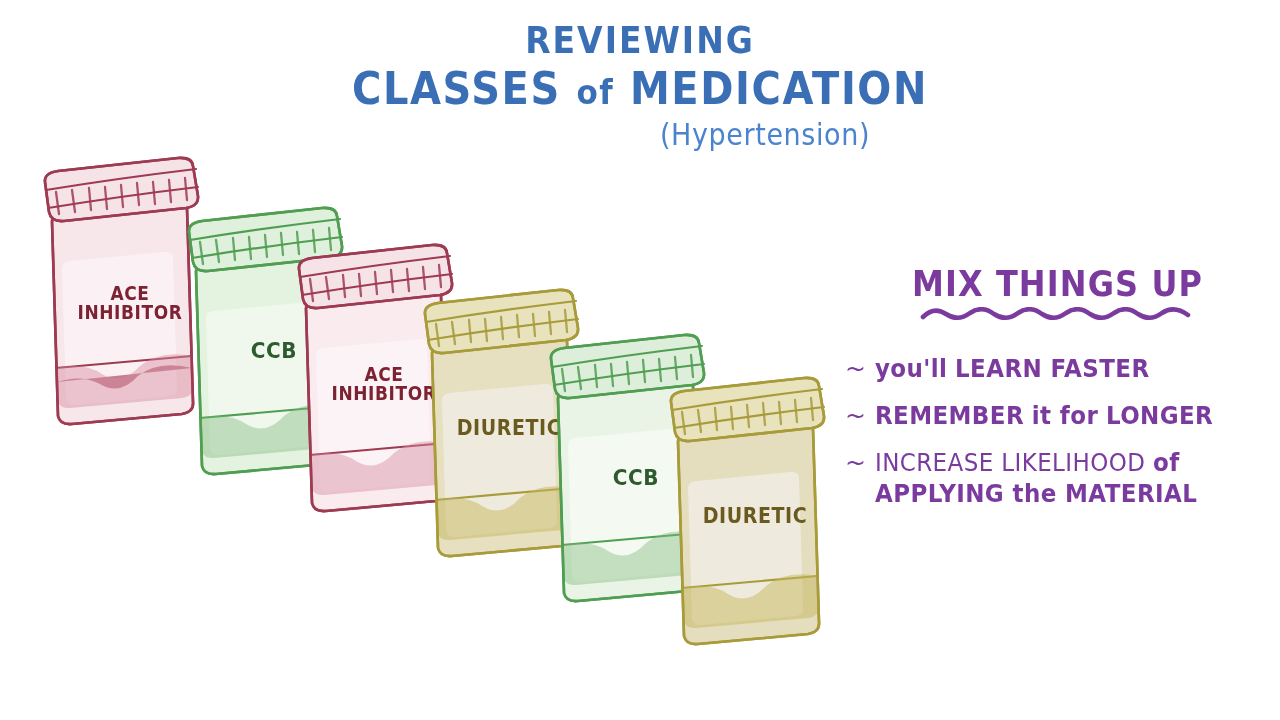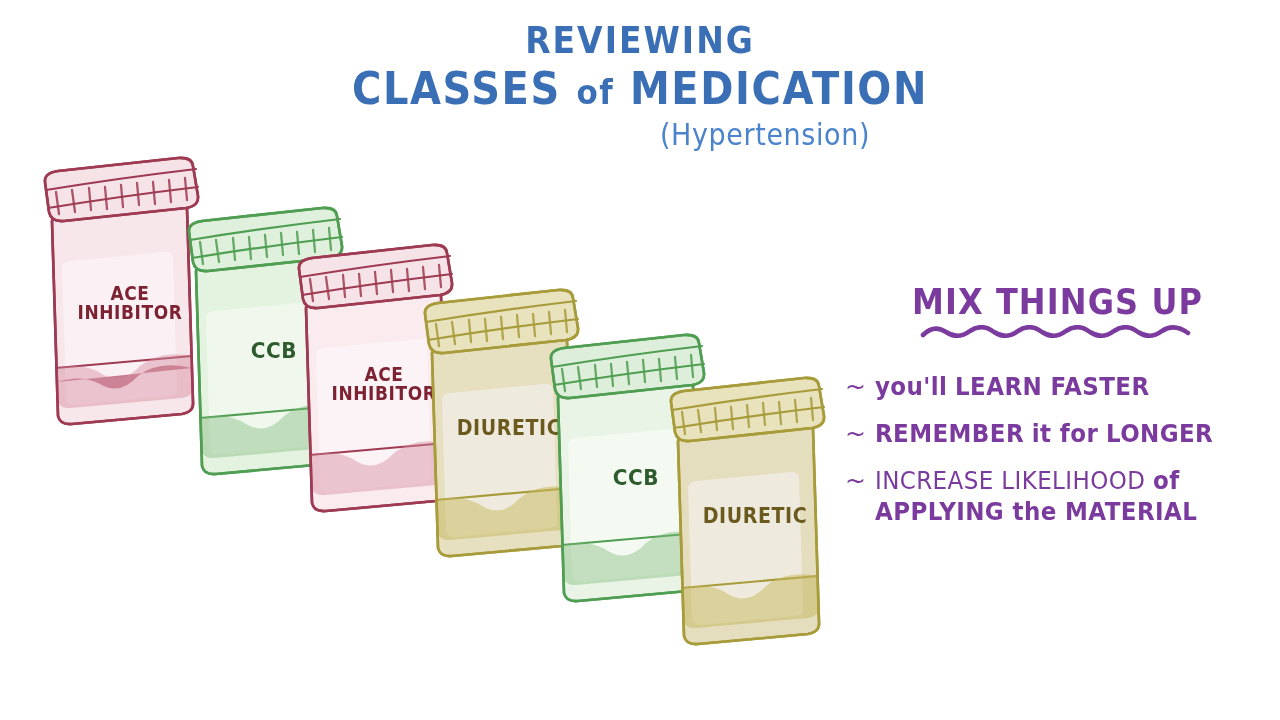--- a/index.html
+++ b/index.html
@@ -96,21 +96,20 @@
     white-space: pre-line;
     pointer-events: none;
   }
 
   
   #notes {
     position: absolute;
     left: 845px;
     top: 262px;
     width: 425px;
-    margin-top: 18px;
   }
   .notes-head {
     font-family: "DejaVu Sans", sans-serif;
     font-weight: 700;
     font-size: 32px;
     letter-spacing: 1.1px;
     color: #7a3a9e;
     text-align: center;
     transform: scaleY(1.12);
     transform-origin: center top;

